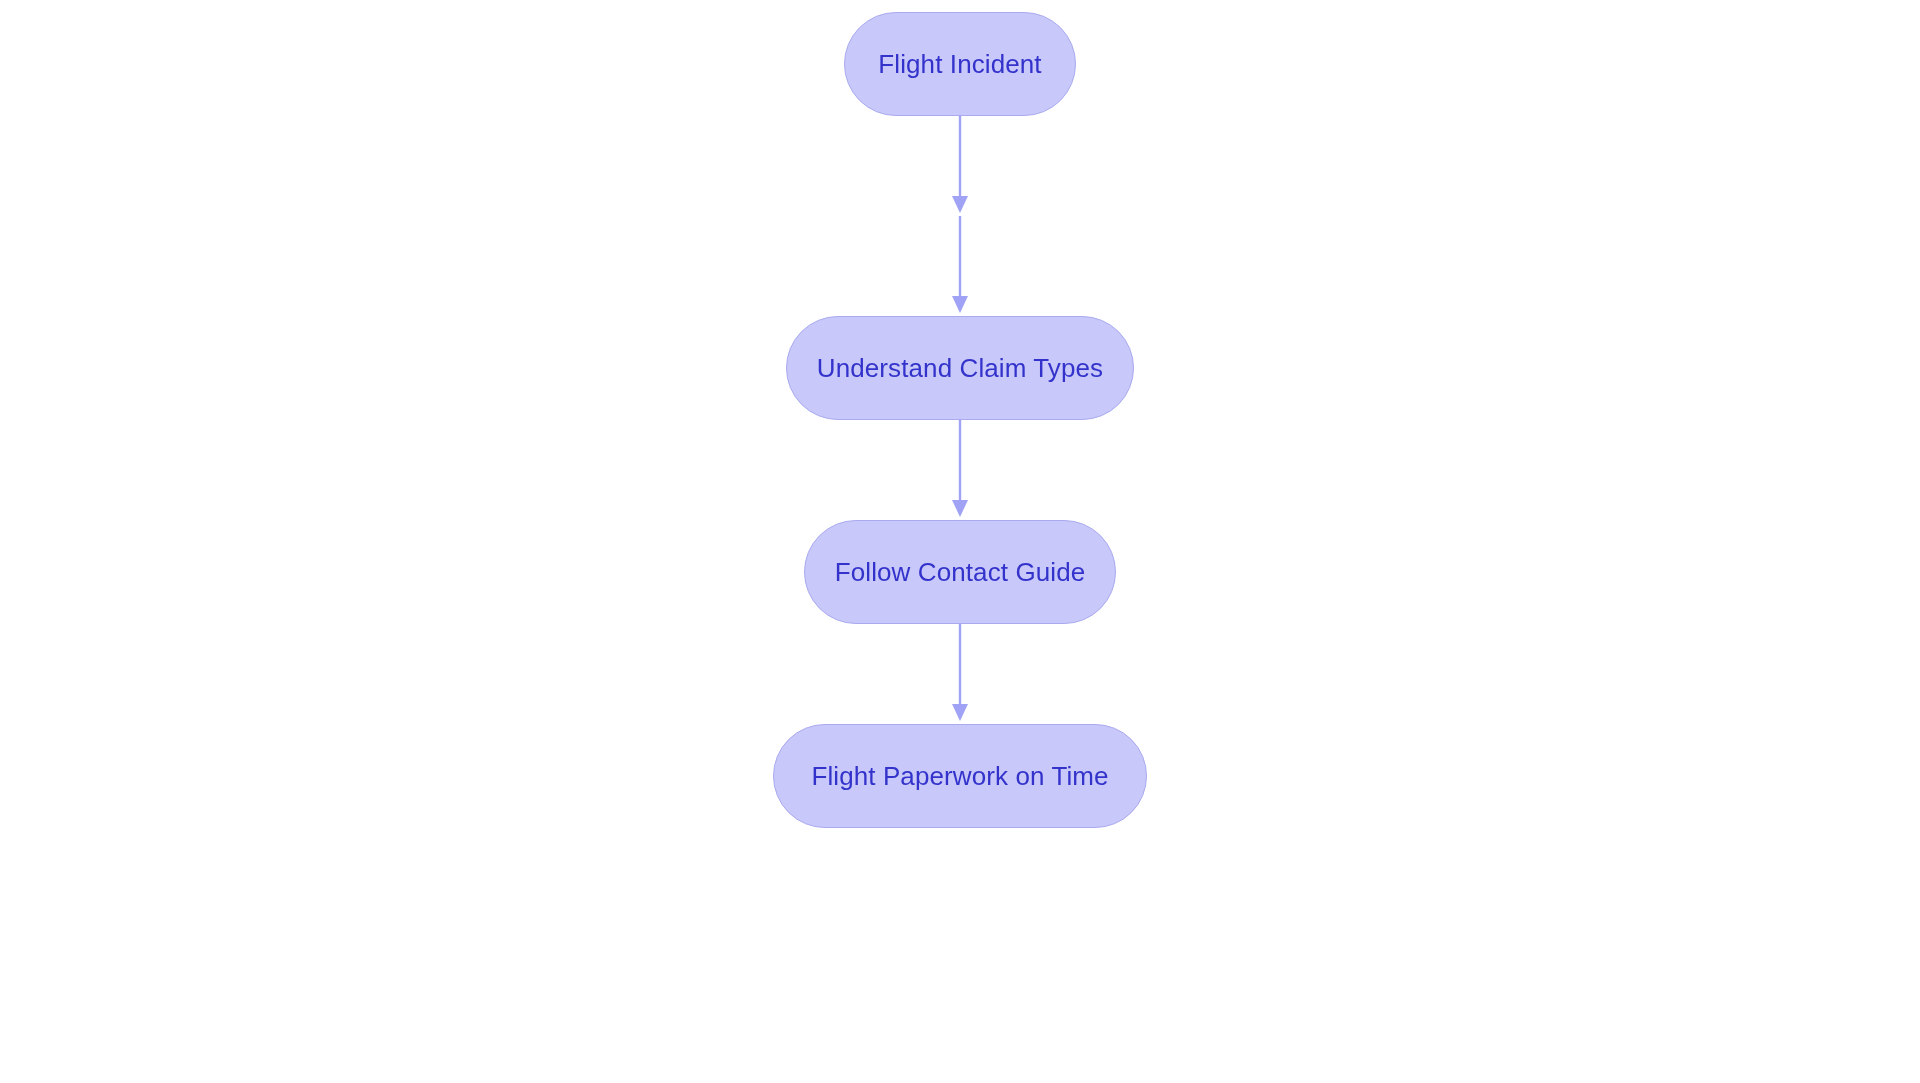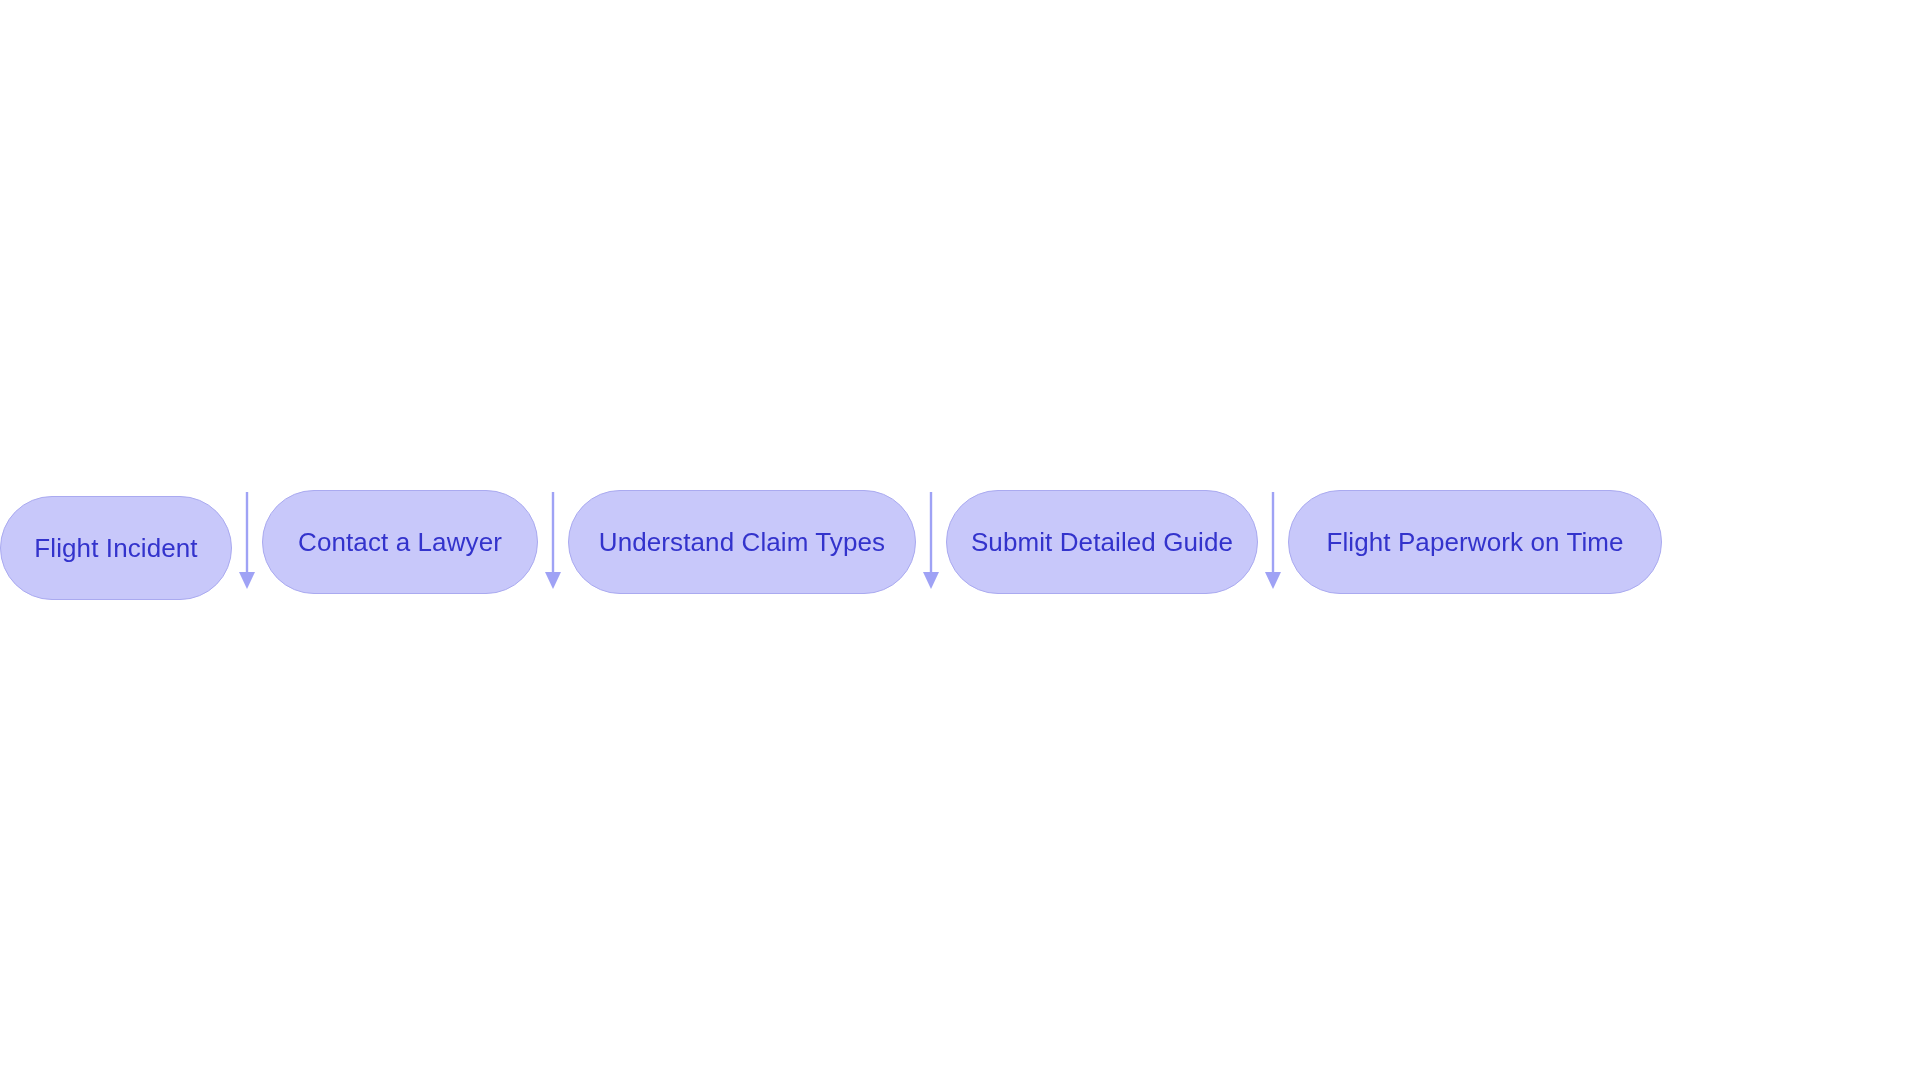--- a/index.html
+++ b/index.html
@@ -23,21 +23,21 @@
   }
 
   
   .flow-chain {
     position: absolute;
     left: 0;
     top: 0;
     width: 1920px;
     height: 1083px;
     display: flex;
-    flex-direction: row;
+    flex-direction: column;
     align-items: center;
   }
 
   
   .node {
     box-sizing: border-box;
     background: #c8c8fa;
     border: 1.6px solid #aaaaf0;
     border-radius: 999px;
     color: #3333cc;
@@ -96,44 +96,41 @@
       <span class="node-label">Flight Incident</span>
     </div>
 
     <div class="connector c0">
       <svg width="30" height="100" viewBox="0 0 30 100" aria-hidden="true">
         <line x1="15" y1="0" x2="15" y2="82" stroke="#9fa2f5" stroke-width="2.4"></line>
         <polygon points="7,80 23,80 15,97" fill="#9fa2f5"></polygon>
       </svg>
     </div>
 
-    <div class="node n1">
-      <span class="node-label">Contact a Lawyer</span>
-    </div>
 
     <div class="connector c1">
       <svg width="30" height="100" viewBox="0 0 30 100" aria-hidden="true">
         <line x1="15" y1="0" x2="15" y2="82" stroke="#9fa2f5" stroke-width="2.4"></line>
         <polygon points="7,80 23,80 15,97" fill="#9fa2f5"></polygon>
       </svg>
     </div>
 
     <div class="node n2">
       <span class="node-label">Understand Claim Types</span>
     </div>
 
     <div class="connector c2">
       <svg width="30" height="100" viewBox="0 0 30 100" aria-hidden="true">
         <line x1="15" y1="0" x2="15" y2="82" stroke="#9fa2f5" stroke-width="2.4"></line>
         <polygon points="7,80 23,80 15,97" fill="#9fa2f5"></polygon>
       </svg>
     </div>
 
     <div class="node n3">
-      <span class="node-label">Submit Detailed Guide</span>
+      <span class="node-label">Follow Contact Guide</span>
     </div>
 
     <div class="connector c3">
       <svg width="30" height="100" viewBox="0 0 30 100" aria-hidden="true">
         <line x1="15" y1="0" x2="15" y2="82" stroke="#9fa2f5" stroke-width="2.4"></line>
         <polygon points="7,80 23,80 15,97" fill="#9fa2f5"></polygon>
       </svg>
     </div>
 
     <div class="node n4">

